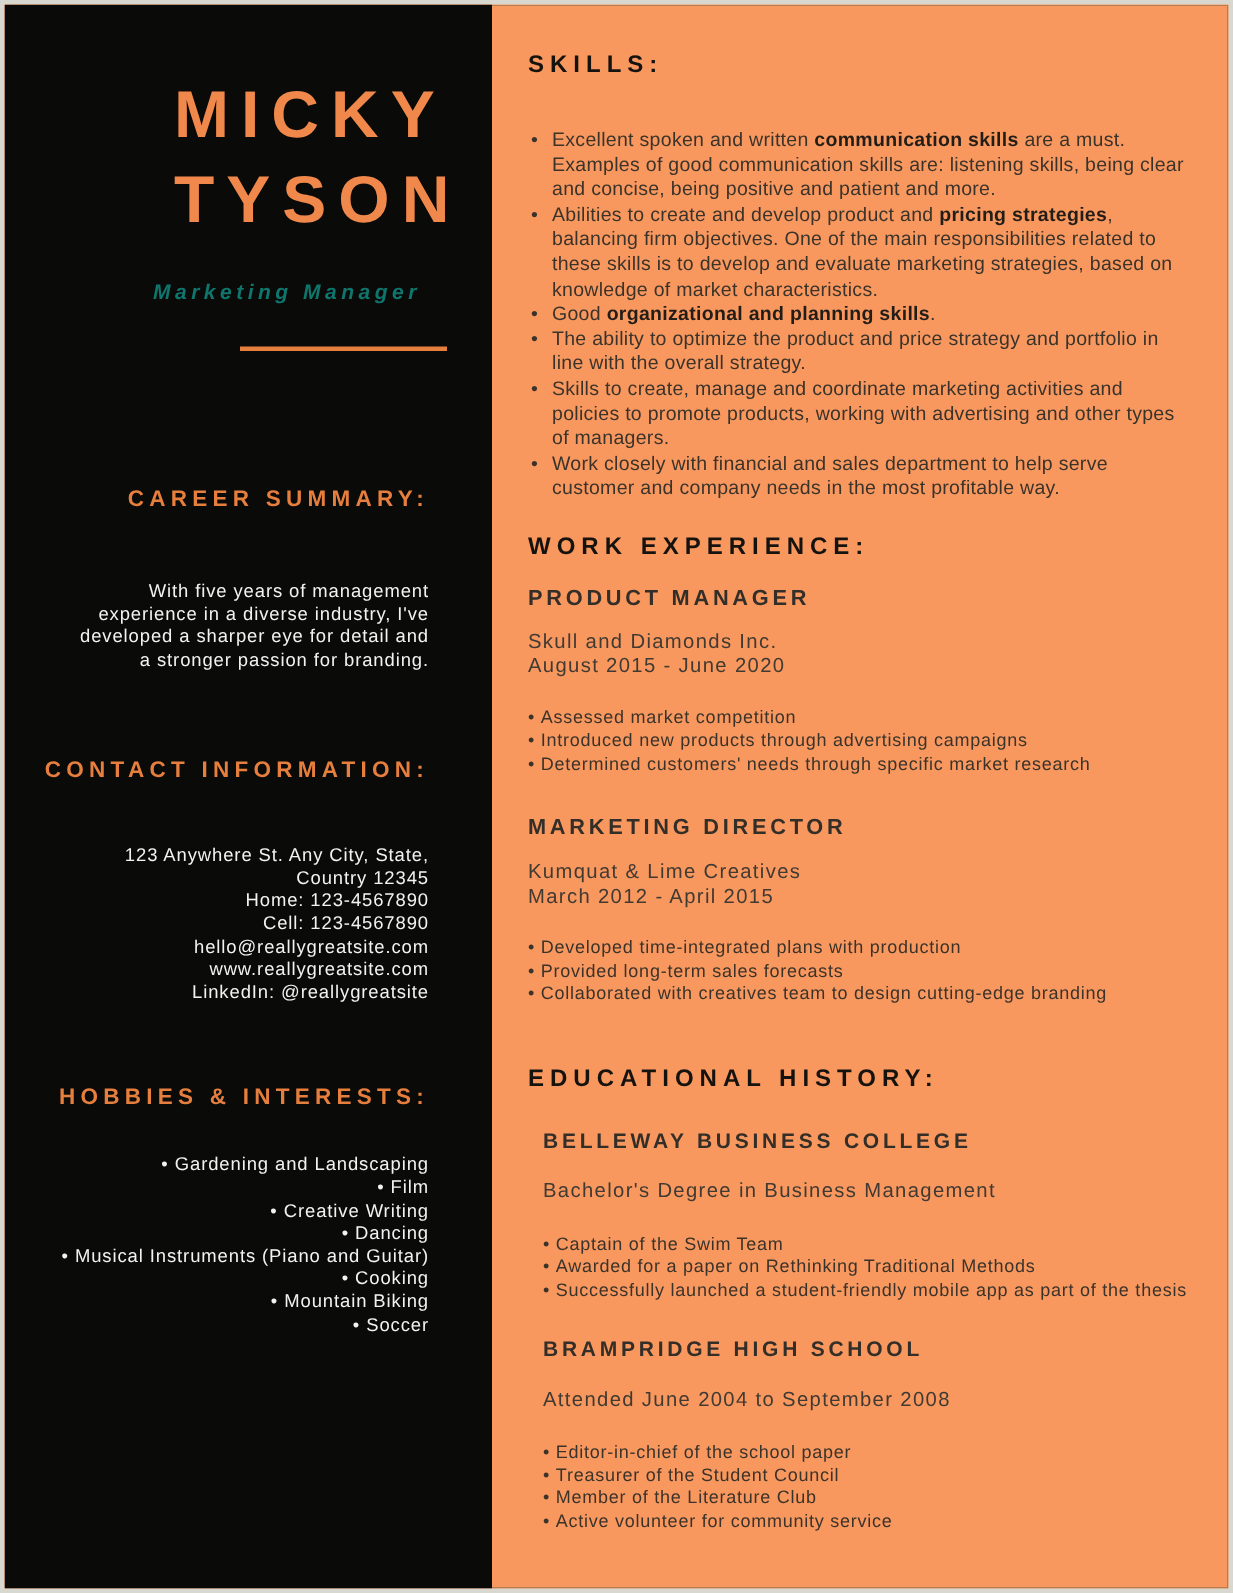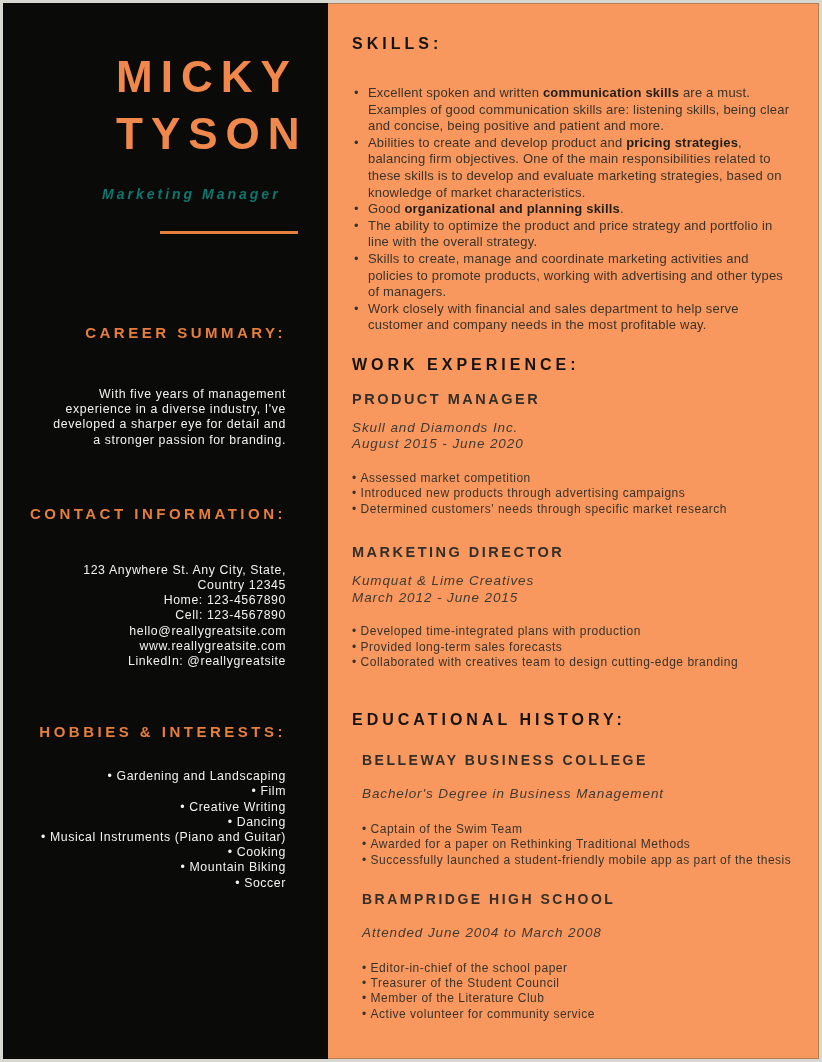--- a/index.html
+++ b/index.html
@@ -85,21 +85,21 @@
   .skills-list li { position:relative; padding-left:16px; }
   .skills-list li::before { content:"\2022"; position:absolute; left:2px; }
   .b { font-weight:700; color:#231d17; }
   .job-name {
     margin:17px 0 0;
     font-size:14.5px; font-weight:700; letter-spacing:2.5px;
     color:#332e28; white-space:nowrap;
   }
   .italic-lines {
     margin:13px 0 0;
-    font-style:italic; font-size:13.5px; line-height:16.5px;
+    font-size:13.5px; line-height:16.5px;
     letter-spacing:0.9px; color:#413a32;
   }
   .italic-lines div { display:block; }
   .sub-bullets {
     list-style:none; margin:18px 0 0; padding:0;
     font-size:12px; line-height:15.4px; letter-spacing:0.5px;
     color:#3b332a;
   }
   .sub-bullets li::before { content:"\2022\00a0"; }
   .job + .job { margin-top:27px; }
@@ -183,21 +183,21 @@
             <li>Assessed market competition</li>
             <li>Introduced new products through advertising campaigns</li>
             <li>Determined customers' needs through specific market research</li>
           </ul>
       </div>
 
       <div class="job">
         <h3 class="job-name">MARKETING DIRECTOR</h3>
         <div class="italic-lines">
           <div>Kumquat &amp; Lime Creatives</div>
-          <div>March 2012 - June 2015</div>
+          <div>March 2012 - April 2015</div>
         </div>
         <ul class="sub-bullets">
             <li>Developed time-integrated plans with production</li>
             <li>Provided long-term sales forecasts</li>
             <li>Collaborated with creatives team to design cutting-edge branding</li>
           </ul>
       </div>
     </section>
 
     <section>
@@ -208,21 +208,21 @@
         <div class="italic-lines">Bachelor's Degree in Business Management</div>
         <ul class="sub-bullets">
             <li>Captain of the Swim Team</li>
             <li>Awarded for a paper on Rethinking Traditional Methods</li>
             <li>Successfully launched a student-friendly mobile app as part of the thesis</li>
           </ul>
       </div>
 
       <div class="school">
         <h3 class="school-name">BRAMPRIDGE HIGH SCHOOL</h3>
-        <div class="italic-lines">Attended June 2004 to March 2008</div>
+        <div class="italic-lines">Attended June 2004 to September 2008</div>
         <ul class="sub-bullets">
             <li>Editor-in-chief of the school paper</li>
             <li>Treasurer of the Student Council</li>
             <li>Member of the Literature Club</li>
             <li>Active volunteer for community service</li>
           </ul>
       </div>
     </section>
 
   </main>

